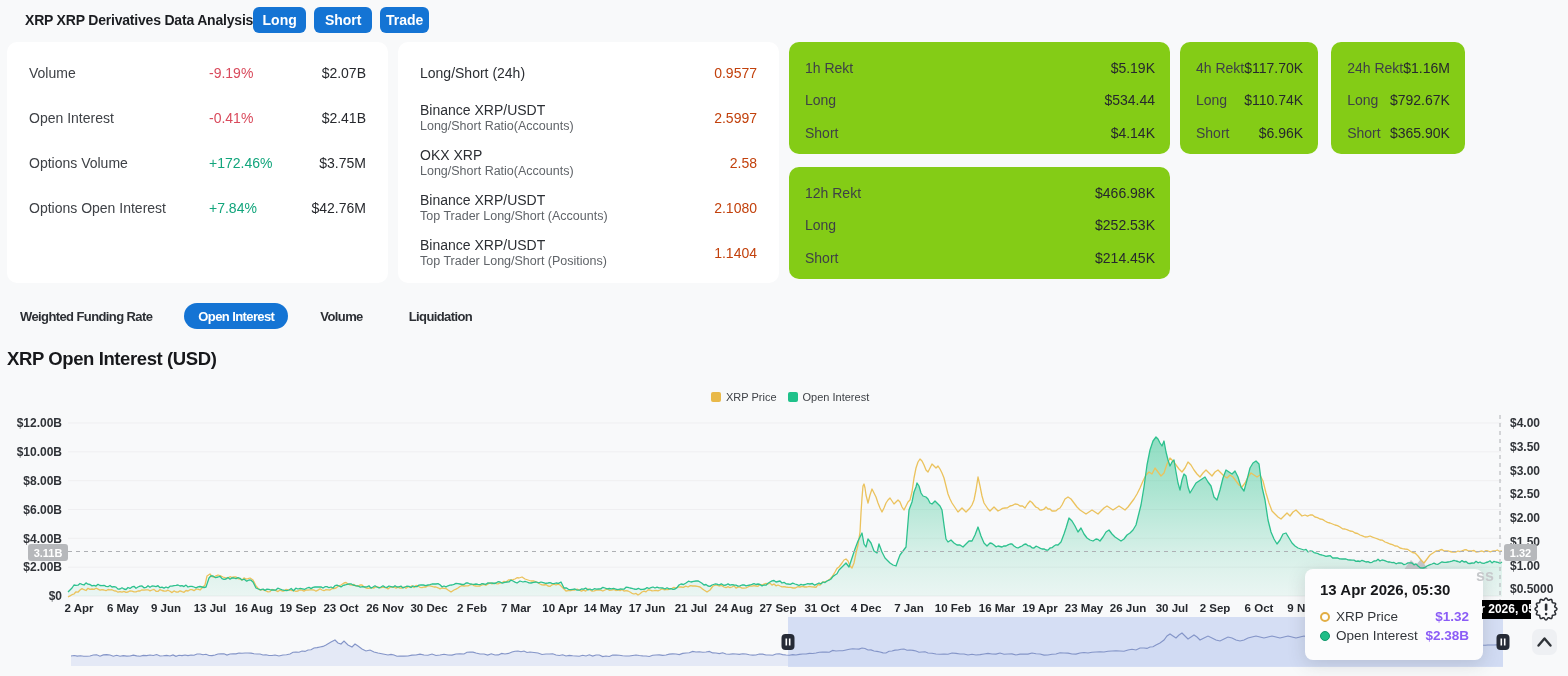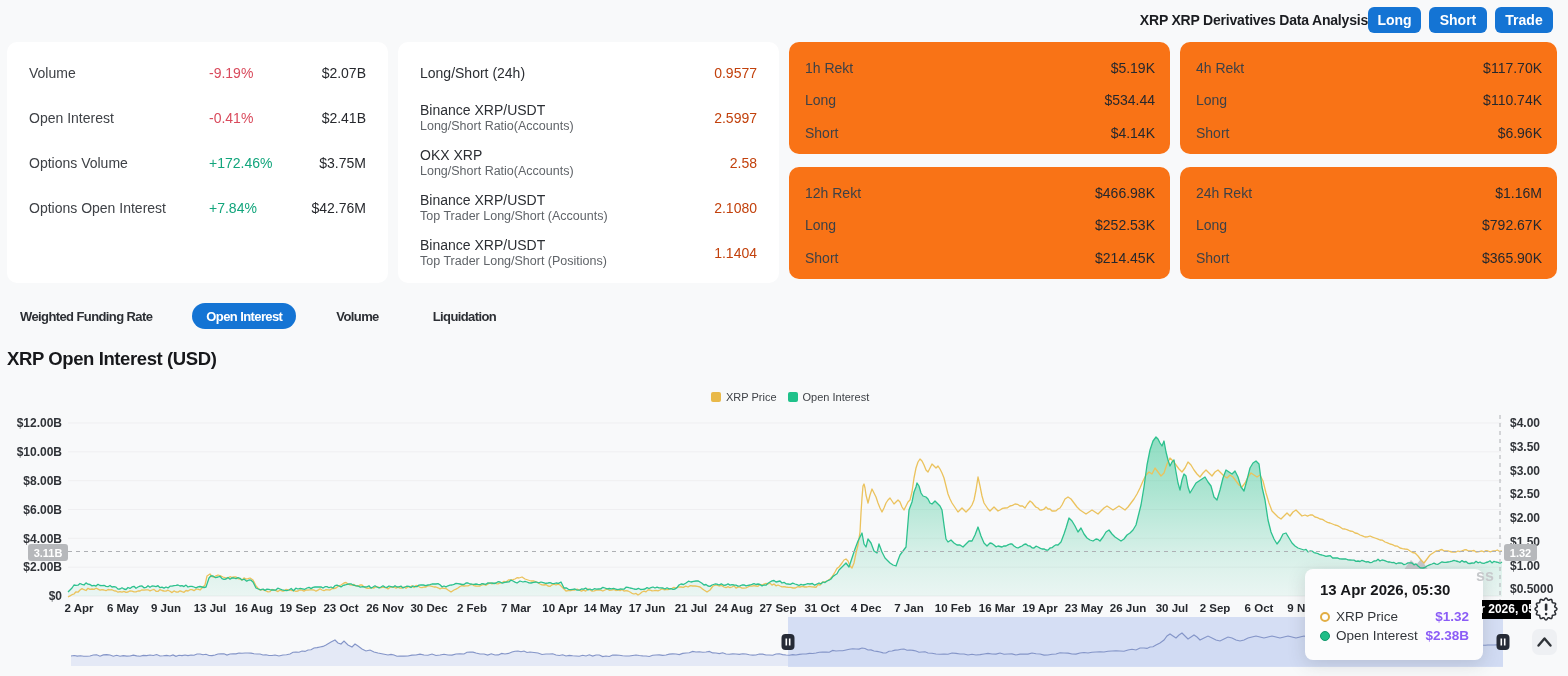--- a/index.html
+++ b/index.html
@@ -1,59 +1,59 @@
 <!DOCTYPE html>
 <html><head><meta charset="utf-8"><style>
 *{margin:0;padding:0;box-sizing:border-box}
 body{width:1568px;height:676px;background:#f8f9fa;font-family:"Liberation Sans",sans-serif;position:relative;overflow:hidden}
-.hdr{display:flex;align-items:center;justify-content:flex-end;padding:6px 15px 4px 32px;height:38px}
+.hdr{display:flex;align-items:center;justify-content:flex-start;padding:6px 15px 4px 25px;height:38px}
 .hdr h1{font-size:14px;font-weight:700;color:#1b1d21;letter-spacing:-0.2px}
 .btns{display:flex;gap:8px}
 .btn{background:#1474d4;color:#fff;font-size:14px;font-weight:700;border-radius:6px;height:26px;display:flex;align-items:center;justify-content:center}
 .cards{position:absolute;left:7px;top:42px;width:1551px;display:flex;gap:10px}
 .card{background:#fff;border-radius:10px}
 .c1,.c2{width:381px;height:241px;padding:8.5px 22px}
 .colr{width:381px;display:flex;flex-direction:column;gap:13px}
-.colr2{width:377px;display:flex;flex-direction:column;gap:13px}
-.rcard{background:#f97316;border-radius:10px;height:112px;padding:9.5px 15px 0 16px}
+.colr2{width:377px;display:flex;flex-direction:row;gap:13px}
+.rcard{background:#84cc16;border-radius:10px;height:112px;padding:9.5px 15px 0 16px}
 .row{display:flex;align-items:center;height:45px}
 .row .lab{color:#3e4146;font-size:14px;flex:1}
 .row .pct{width:92px;text-align:left;font-size:14px;font-weight:400}
 .row .val{width:65px;text-align:right;font-size:14px;color:#26282d;font-weight:400}
 .neg{color:#d94a5c}.pos{color:#12a57c}
 .r2{display:flex;align-items:center;height:45px}
 .r2 .l2{flex:1}
 .r2 .t1{color:#2c2f34;font-size:14px;line-height:17px}
 .r2 .t2{color:#606469;font-size:12.5px;line-height:15px}
 .r2 .v2{color:#c2410c;font-size:14px}
 .rrow{display:flex;align-items:center;height:32.5px}
 .rrow .rl{flex:1;color:#3e4146;font-size:14px}
 .rrow .rv{font-size:14px;color:#26282d}
-.tabs{position:absolute;left:20px;top:303px;display:flex;align-items:center;gap:16px}
+.tabs{position:absolute;left:20px;top:303px;display:flex;align-items:center;gap:8px}
 .tab{font-size:13px;font-weight:700;letter-spacing:-0.6px;color:#2c2f34;padding:0 19px;height:26px;display:flex;align-items:center}
 .tab.on{background:#1474d4;color:#fff;border-radius:13px;padding:0 14px;margin:0 5px}
 .h2{position:absolute;left:7px;top:348px;font-size:18.5px;font-weight:700;letter-spacing:-0.4px;color:#17181b}
 .legend{position:absolute;top:391px;left:711px;display:flex;align-items:center;gap:11px;font-size:11px;color:#3f4247}
 .legend .it{display:flex;align-items:center;gap:5px}
 .sq{width:10px;height:10px;border-radius:2px}
 .tooltip{position:absolute;left:1305px;top:569px;width:178px;height:91px;background:#fcfcfd;border-radius:8px;box-shadow:0 4px 18px rgba(60,64,70,.18);padding:12px 14px 0 15px;z-index:5}
 .tooltip .tt{font-size:15px;font-weight:700;color:#17181b;margin-bottom:9px}
 .trow{display:flex;align-items:center;height:19px;font-size:13.5px;color:#33363b}
 .trow .tv{margin-left:auto;font-weight:700;color:#8b5cf6;font-size:13.5px}
 .dot{width:9px;height:9px;border-radius:50%;margin-right:6px}
 .blab{position:absolute;left:1482px;top:600px;width:49px;height:19px;background:#000;color:#fff;font-size:12px;font-weight:700;line-height:19px;overflow:hidden;white-space:nowrap;z-index:6}
 .chev{position:absolute;left:1532px;top:629px;width:25px;height:26px;background:#eef0f3;border-radius:7px;z-index:6}
 </style></head>
 <body>
 <div class="hdr">
 <h1>XRP XRP Derivatives Data Analysis</h1>
 <div class="btns">
       <div class="btn" style="width:53px">Long</div>
       <div class="btn" style="width:58px">Short</div>
-      <div class="btn" style="width:58px">Trade</div>
+      <div class="btn" style="width:49px">Trade</div>
     </div>
 </div>
 <div class="cards">
 <div class="card c1">
 <div class="row">
         <div class="lab">Volume</div>
         <div class="pct neg">-9.19%</div>
         <div class="val">$2.07B</div>
       </div>
 <div class="row">

